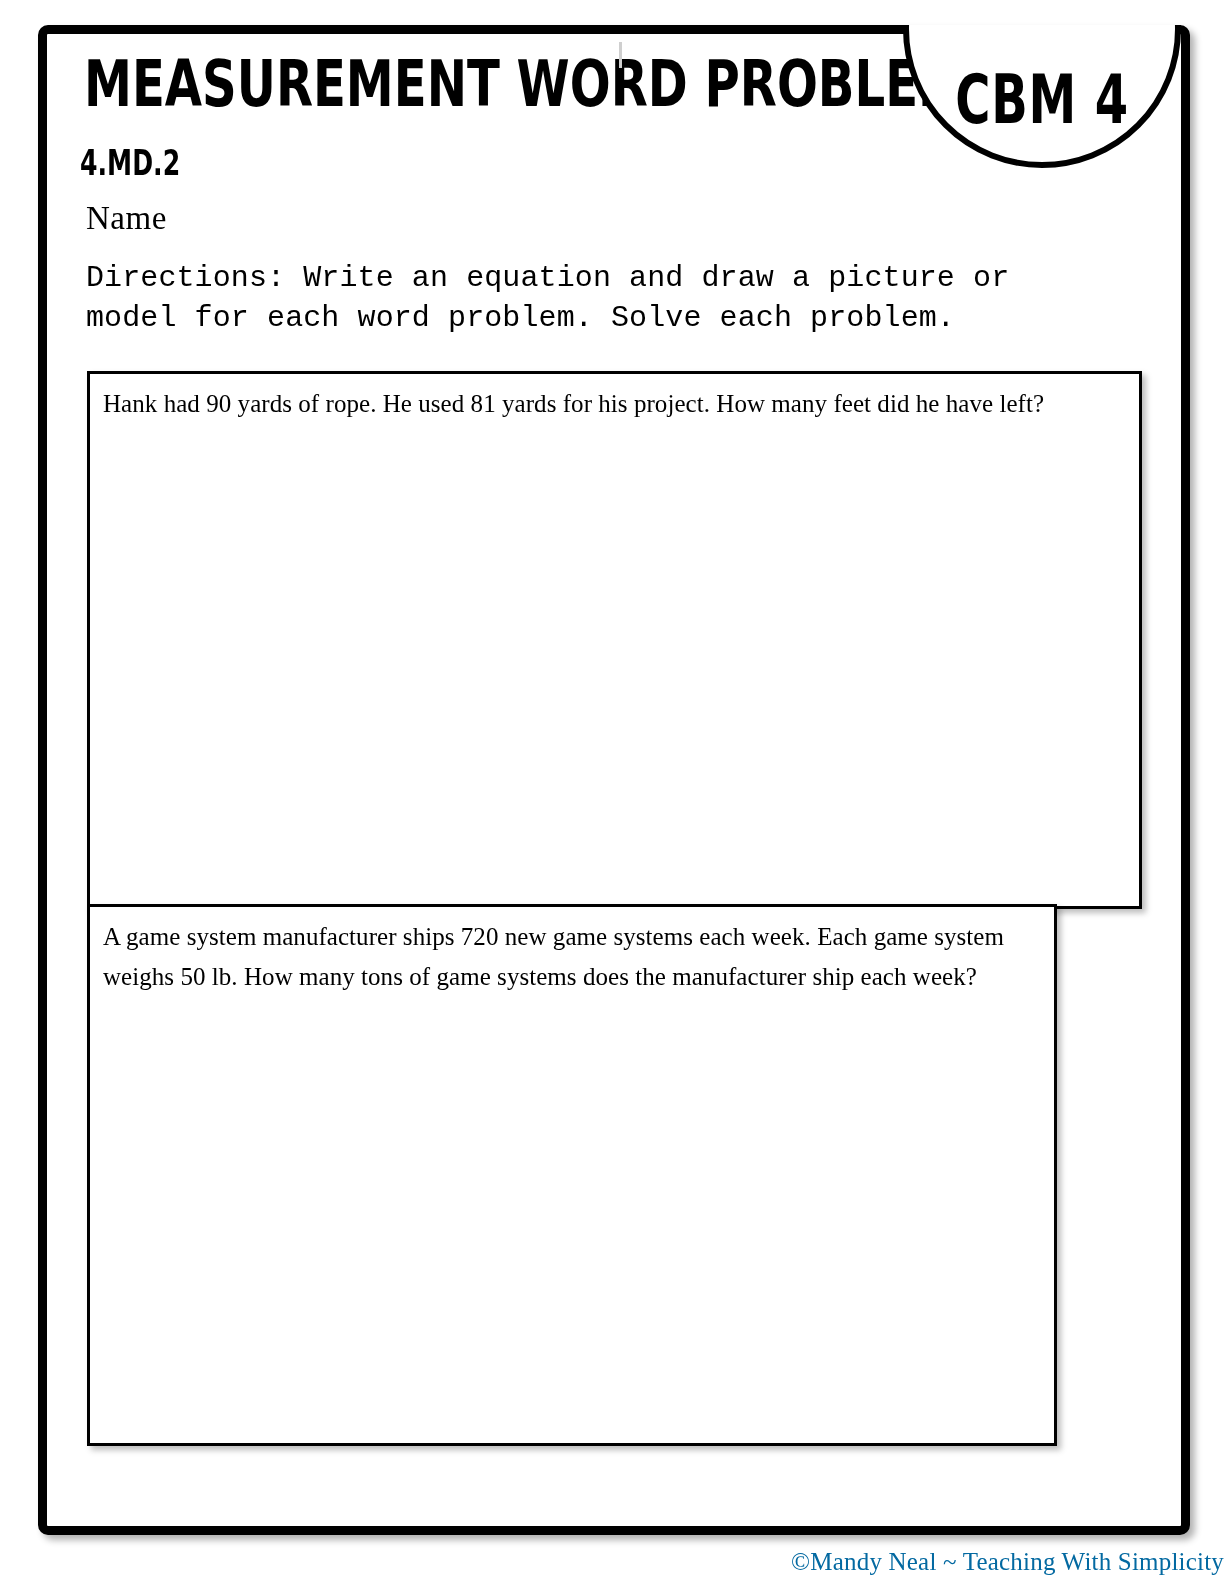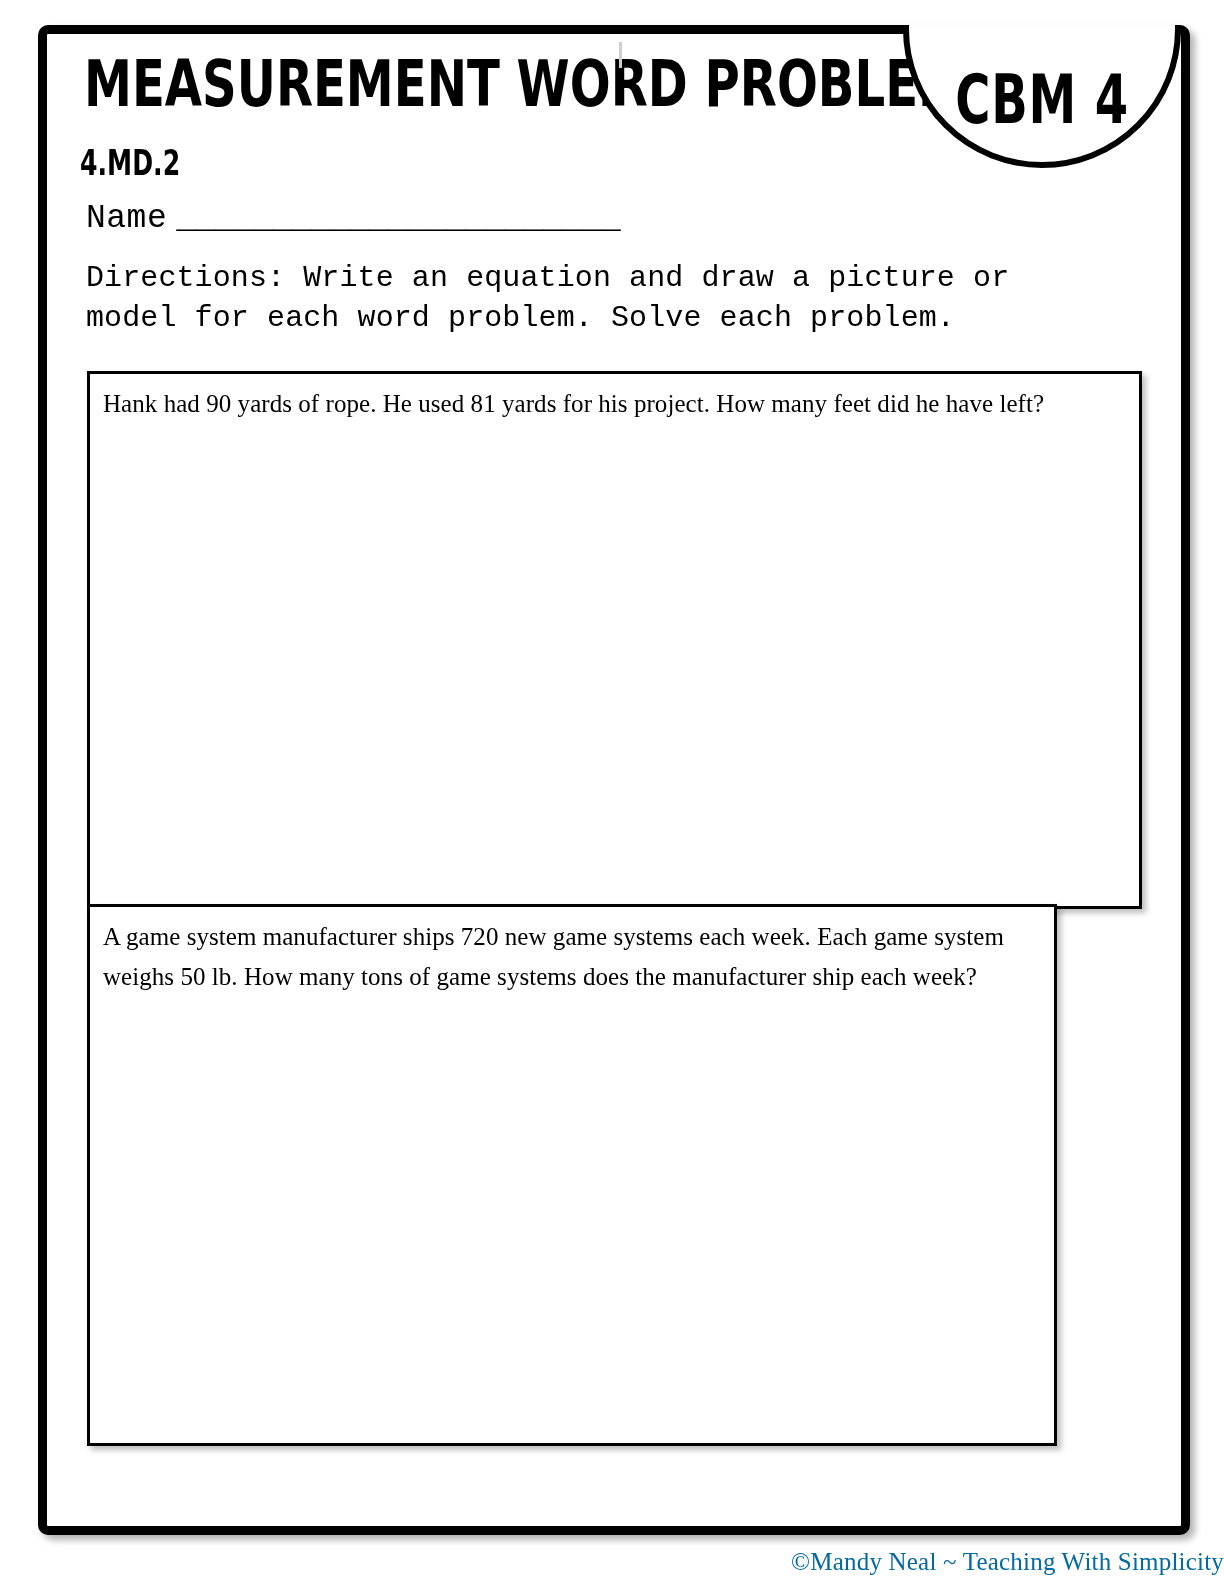--- a/index.html
+++ b/index.html
@@ -108,21 +108,21 @@
     background: #cfcfcf;
     z-index: 2;
   }
 
   #name-row {
     position: absolute;
     left: 86px;
     top: 200px;
     display: flex;
     align-items: baseline;
-    font-family: Liberation Mono, monospace;
+    font-family: Liberation Serif, serif;
     font-size: 33px;
     color: #000;
     white-space: nowrap;
   }
   #name-row .name-label {
     letter-spacing: 0.5px;
   }
   #name-row .name-blank {
     margin-left: 9px;
     letter-spacing: -0.5px;
@@ -198,21 +198,20 @@
   <div class="circle"></div>
   <div id="cbm-badge-label">CBM 4</div>
 </div>
 
 <div id="title">MEASUREMENT WORD PROBLEMS</div>
 
 <div id="standard">4.MD.2</div>
 
 <div id="name-row">
   <span class="name-label">Name</span>
-  <span class="name-blank">_______________________</span>
 </div>
 
 <div id="directions">Directions:  Write an equation and draw a picture or model for each word problem.  Solve each problem.</div>
 
 <div class="problem-box" id="problem-box-1">
   <div class="problem-text">Hank had 90 yards of rope.  He used 81 yards for his project.  How many feet did he have left?</div>
 </div>
 
 <div class="problem-box" id="problem-box-2">
   <div class="problem-text">A game system manufacturer ships 720 new game systems each week.  Each game system weighs 50 lb.  How many tons of game systems does the manufacturer ship each week?</div>

